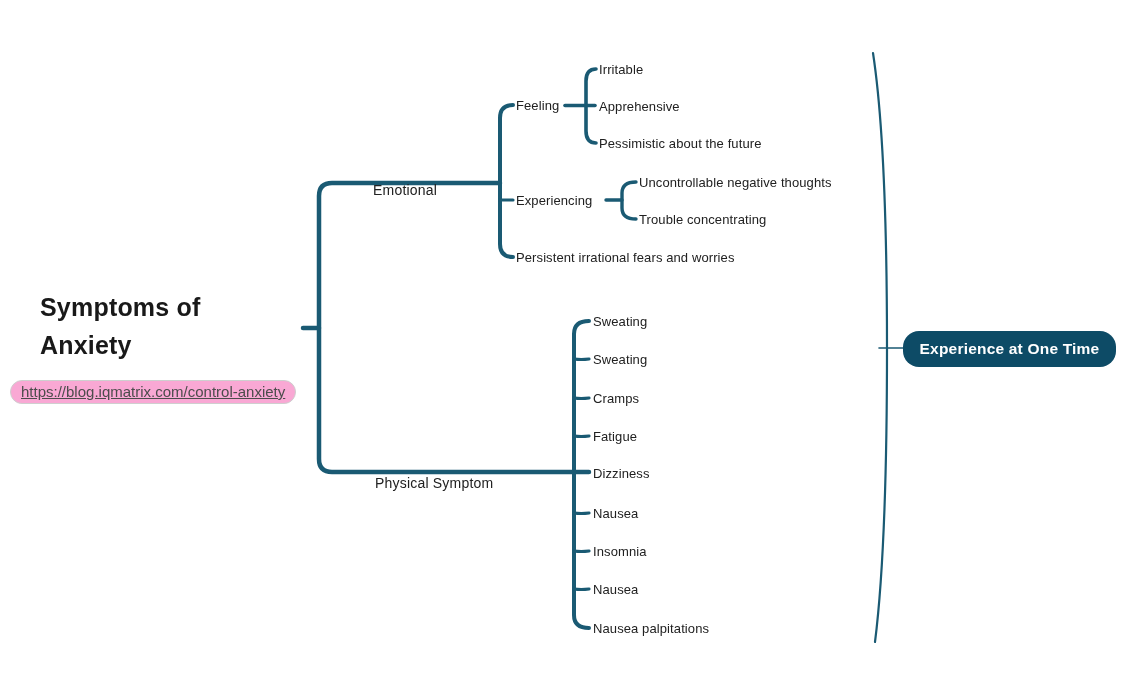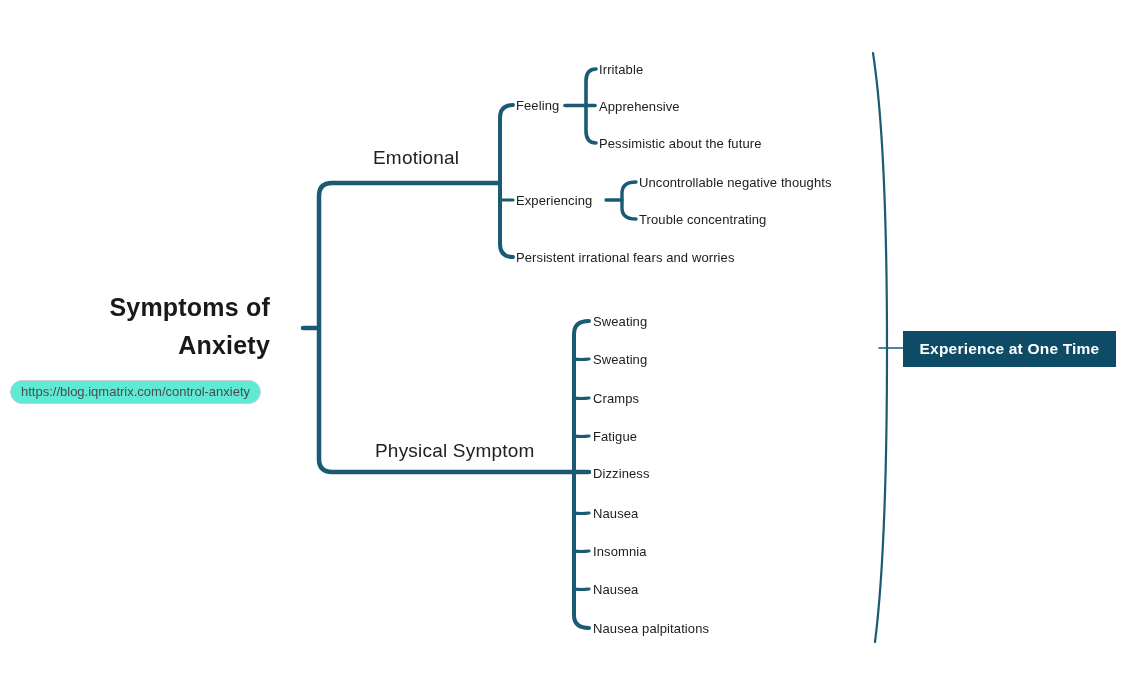--- a/index.html
+++ b/index.html
@@ -16,34 +16,34 @@
     position:relative;width:1125px;height:696px;background:#ffffff;
     font-family:"Liberation Sans","DejaVu Sans",sans-serif;overflow:hidden;
   }
   svg.lines{position:absolute;left:0;top:0;}
   .node{
     position:absolute;transform:translateY(-50%);
     font-size:13px;color:var(--text);white-space:nowrap;letter-spacing:.1px;
   }
   .heading{
     position:absolute;transform:translateY(-50%);
-    font-size:19px;color:var(--text);white-space:nowrap;letter-spacing:.2px;
+    font-size:14px;color:var(--text);white-space:nowrap;letter-spacing:.2px;margin-top:32px;
   }
   .root-title{
-    position:absolute;left:40px;top:288px;width:230px;text-align:right;
+    position:absolute;left:40px;top:288px;width:230px;text-align:left;
     font-size:25px;font-weight:bold;line-height:38px;color:var(--title);letter-spacing:.2px;
   }
   .url-badge{
     position:absolute;left:10px;top:380px;height:22px;line-height:22px;
     padding:0 10px;border:1px solid var(--url-border);border-radius:12px;
-    font-size:13px;color:var(--url-text);background:#5eead4;white-space:nowrap;
+    font-size:15px;color:var(--url-text);background:#f9a8d4;white-space:nowrap;text-decoration:underline;
   }
   .annotation-box{
     position:absolute;left:903px;top:331px;width:213px;height:36px;
-    background:var(--box-bg);border-radius:0;display:flex;align-items:center;justify-content:center;
+    background:var(--box-bg);border-radius:16px;display:flex;align-items:center;justify-content:center;
     color:var(--box-text);font-size:15.5px;font-weight:bold;letter-spacing:.2px;white-space:nowrap;
   }
 </style>
 </head>
 <body>
 
 <div id="canvas">
 
   <svg class="lines" width="1125" height="696" viewBox="0 0 1125 696">
     <g fill="none" stroke="var(--line)" stroke-linecap="round" stroke-linejoin="round">

